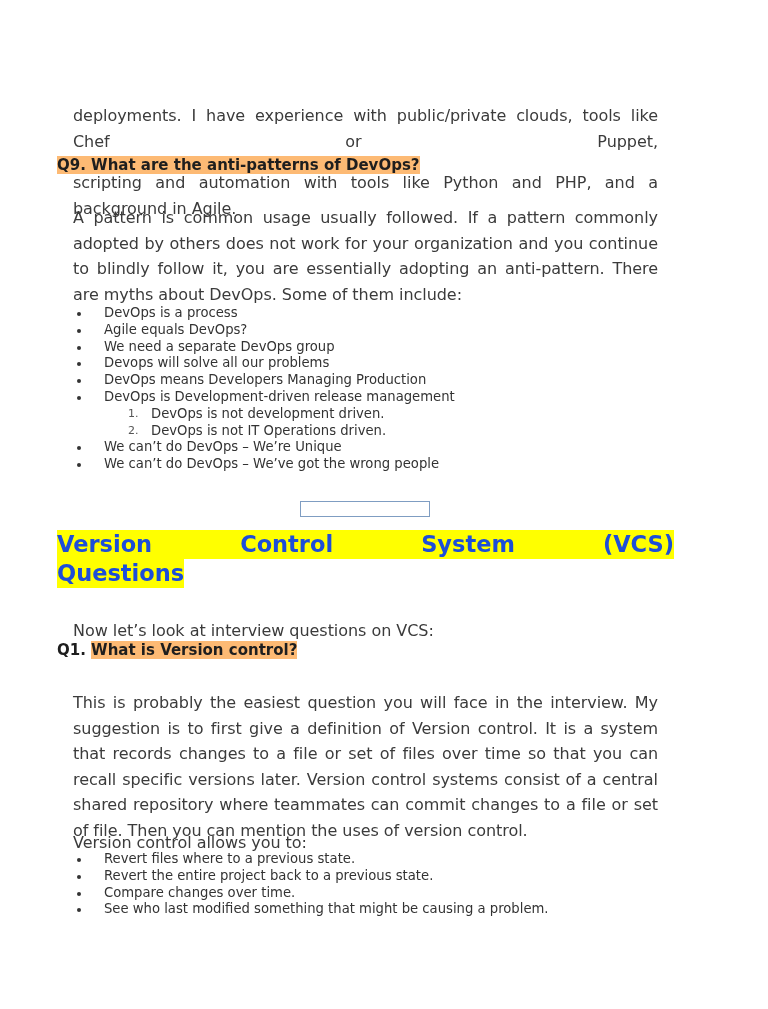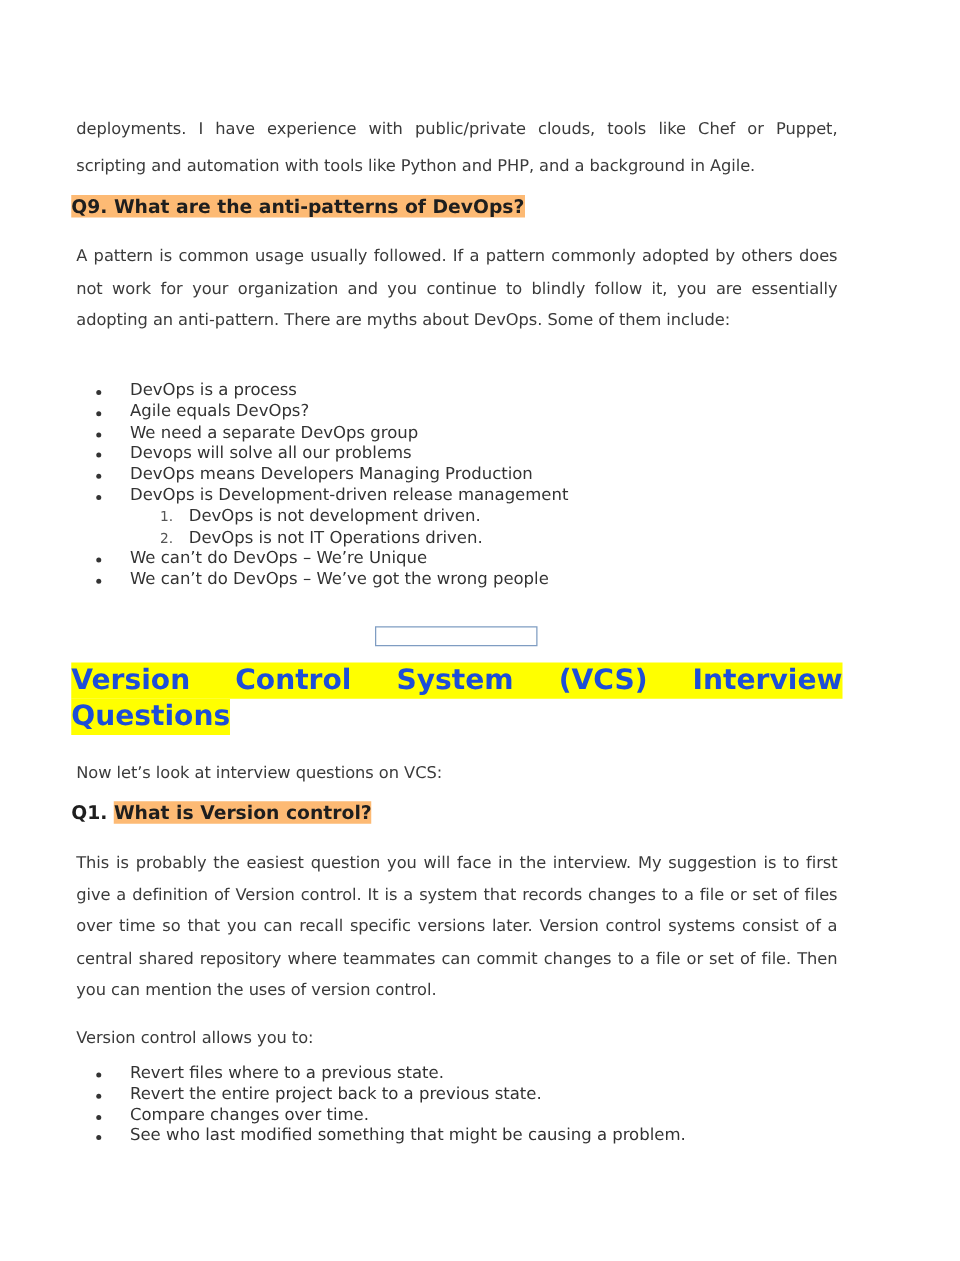--- a/index.html
+++ b/index.html
@@ -15,24 +15,24 @@
       font-family: "DejaVu Sans", sans-serif;
       color: #3a3a3a;
     }
     .page {
       position: absolute;
       left: 57px;
       top: 0;
       width: 617px;
     }
     .para {
-      font-size: 13px;
+      font-size: 16px;
       line-height: 25.5px;
       text-align: justify;
-      margin: 4px;
+      margin: 16px;
       color: #3b3b3b;
       letter-spacing: -0.05px;
     }
     .q-heading {
       font-size: 15px;
       font-weight: bold;
       color: #1e1e1e;
       margin: 0;
       line-height: 20px;
     }
@@ -144,21 +144,20 @@
       <li><span class="dot"></span><span>We can’t do DevOps – We’ve got the wrong people</span></li>
     </ul>
   </div>
 
   <div style="position:absolute; top:530px; left:0; width:617px;">
     <div class="big-heading big-line">
       <span>Version</span>
       <span>Control</span>
       <span>System</span>
       <span>(VCS)</span>
-      <span>Interview</span>
     </div>
     <div class="big-heading">
       <span class="big-line2">Questions</span>
     </div>
   </div>
 
   <div style="position:absolute; top:602px; left:0; width:617px;">
     <p class="para">Now let’s look at interview questions on VCS:</p>
   </div>
 

